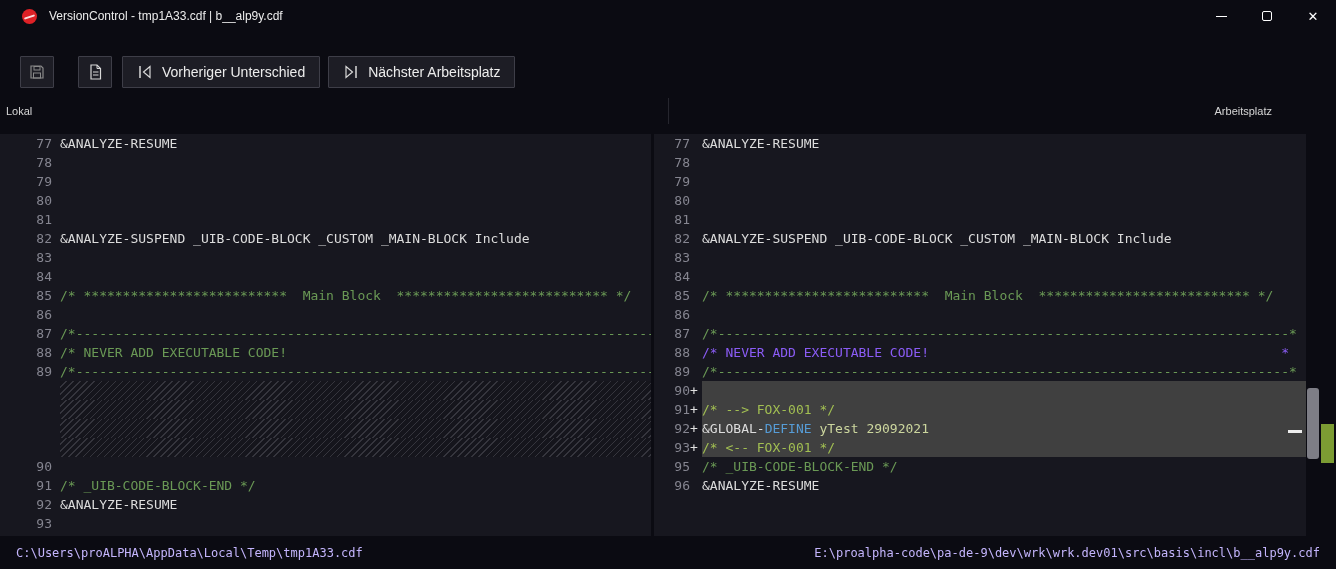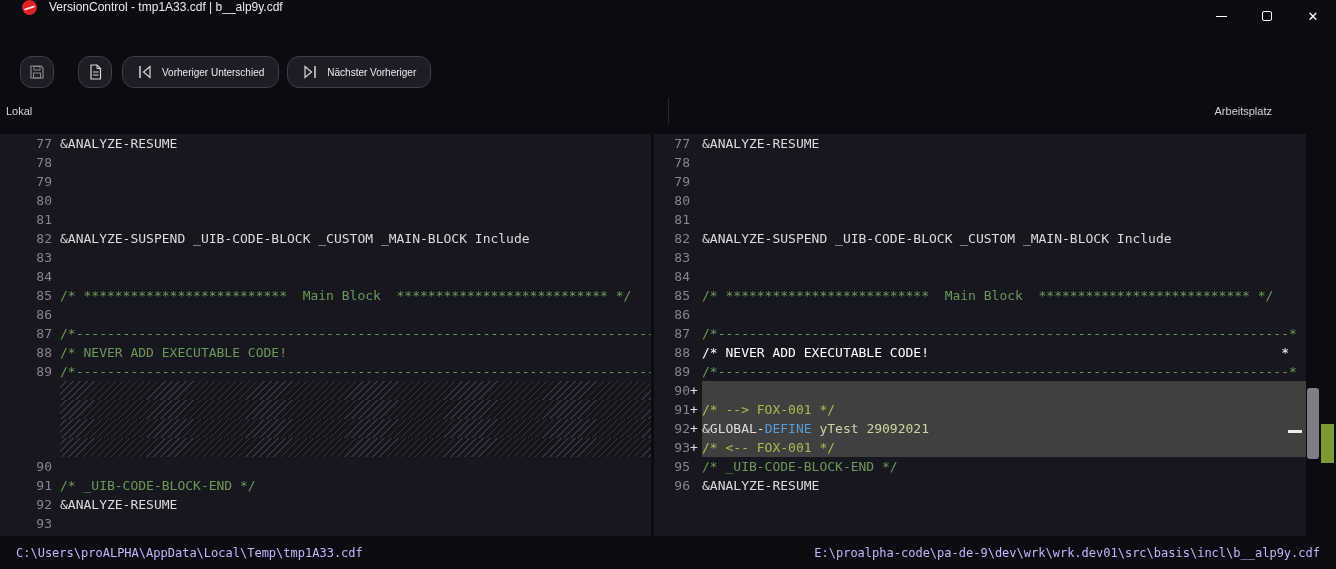--- a/index.html
+++ b/index.html
@@ -3,33 +3,33 @@
 <meta charset="utf-8">
 <style>
   * { box-sizing: border-box; }
   html,body { margin:0; padding:0; }
   body {
     width:1336px; height:569px; overflow:hidden;
     background:#0b0b12; color:#e8e8e8;
     font-family:"Liberation Sans", sans-serif;
   }
   
-  .titlebar { height:32px; display:flex; align-items:flex-start; }
+  .titlebar { height:32px; display:flex; align-items:center; }
   .logo { width:15px; height:15px; border-radius:50%; background:#de2126; margin-left:22px; position:relative; flex:none; }
   .logo::after { content:""; position:absolute; left:2px; top:7px; width:11px; height:2px;
     background:rgba(255,255,255,.85); transform:rotate(-18deg); border-radius:2px; }
   .title { margin-left:12px; font-size:12px; color:#ececec; white-space:nowrap; }
   .win-controls { margin-left:auto; display:flex; height:100%; }
   .win-btn { width:46px; height:100%; display:flex; align-items:center; justify-content:center; color:#ffffff; font-size:13px; }
   .glyph-min { width:11px; height:0; border-top:1px solid #fff; display:block; }
   .glyph-max { width:10px; height:10px; border:1px solid #fff; border-radius:2px; display:block; }
   
   .toolbar { height:56px; display:flex; align-items:flex-start; padding:24px 0 0 20px; }
-  .tb-btn { height:32px; background:#1d1d25; border:1px solid #3e3e48; border-radius:12px;
-    display:flex; align-items:center; justify-content:center; color:#ececec; font-size:10px;
+  .tb-btn { height:32px; background:#1d1d25; border:1px solid #3e3e48; border-radius:1px;
+    display:flex; align-items:center; justify-content:center; color:#ececec; font-size:14px;
     padding:0 14px; gap:9px; white-space:nowrap; cursor:default; }
   .tb-btn.icon-only { width:34px; padding:0; }
   .tb-btn svg { display:block; }
   
   .pane-headers { height:46px; position:relative; font-size:11px; color:#d6d6d6; }
   .pane-headers::after { content:""; position:absolute; left:668px; top:10px; bottom:10px; width:1px; background:#26262e; }
   .header-left  { position:absolute; left:6px;  top:50%; transform:translateY(-50%); }
   .header-right { position:absolute; right:64px; top:50%; transform:translateY(-50%); }
   
   .code-area { display:flex; height:402px; }
@@ -104,21 +104,21 @@
     </span>
     <span>Vorheriger Unterschied</span>
   </div>
   <div class="tb-btn" style="margin-left:8px;">
     <span>
       <svg width="16" height="14" viewBox="0 0 16 14">
           <path d="M3 1.5 L9.5 7 L3 12.5 Z" fill="none" stroke="#d8d8d8" stroke-width="1.2"></path>
           <line x1="13" y1="1" x2="13" y2="13" stroke="#d8d8d8" stroke-width="1.5"></line>
         </svg>
     </span>
-    <span>Nächster Vorheriger</span>
+    <span>Nächster Arbeitsplatz</span>
   </div>
 </div>
 
 <div class="pane-headers">
   <span class="header-left">Lokal</span>
   <span class="header-right">Arbeitsplatz</span>
 </div>
 
 <div class="code-area">
   <div class="pane left" id="pane-left">
@@ -151,21 +151,21 @@
       <div class="row"><span class="num">78</span><span class="mark"></span><span class="code"></span></div>
       <div class="row"><span class="num">79</span><span class="mark"></span><span class="code"></span></div>
       <div class="row"><span class="num">80</span><span class="mark"></span><span class="code"></span></div>
       <div class="row"><span class="num">81</span><span class="mark"></span><span class="code"></span></div>
       <div class="row"><span class="num">82</span><span class="mark"></span><span class="code"><span style="color: rgb(220, 220, 220);">&amp;ANALYZE-SUSPEND _UIB-CODE-BLOCK _CUSTOM _MAIN-BLOCK Include</span></span></div>
       <div class="row"><span class="num">83</span><span class="mark"></span><span class="code"></span></div>
       <div class="row"><span class="num">84</span><span class="mark"></span><span class="code"></span></div>
       <div class="row"><span class="num">85</span><span class="mark"></span><span class="code"><span style="color: rgb(106, 153, 85);">/* **************************  Main Block  *************************** */</span></span></div>
       <div class="row"><span class="num">86</span><span class="mark"></span><span class="code"></span></div>
       <div class="row"><span class="num">87</span><span class="mark"></span><span class="code"><span style="color: rgb(106, 153, 85);">/*-------------------------------------------------------------------------*</span></span></div>
-      <div class="row"><span class="num">88</span><span class="mark"></span><span class="code"><span style="color: #ffffff;">/* NEVER ADD EXECUTABLE CODE!                                             *</span></span></div>
+      <div class="row"><span class="num">88</span><span class="mark"></span><span class="code"><span style="color: #8b5cf6;">/* NEVER ADD EXECUTABLE CODE!                                             *</span></span></div>
       <div class="row"><span class="num">89</span><span class="mark"></span><span class="code"><span style="color: rgb(106, 153, 85);">/*-------------------------------------------------------------------------*</span></span></div>
       <div class="row added"><span class="num">90</span><span class="mark">+</span><span class="code"></span></div>
       <div class="row added"><span class="num">91</span><span class="mark">+</span><span class="code"><span style="color: rgb(162, 191, 82);">/* --&gt; FOX-001 */</span></span></div>
       <div class="row added"><span class="num">92</span><span class="mark">+</span><span class="code"><span style="color: rgb(220, 220, 220);">&amp;GLOBAL-</span><span style="color: rgb(86, 156, 214);">DEFINE</span><span style="color: rgb(204, 214, 158);"> yTest 29092021</span></span></div>
       <div class="row added"><span class="num">93</span><span class="mark">+</span><span class="code"><span style="color: rgb(162, 191, 82);">/* &lt;-- FOX-001 */</span></span></div>
       <div class="row"><span class="num">95</span><span class="mark"></span><span class="code"><span style="color: rgb(106, 153, 85);">/* _UIB-CODE-BLOCK-END */</span></span></div>
       <div class="row"><span class="num">96</span><span class="mark"></span><span class="code"><span style="color: rgb(220, 220, 220);">&amp;ANALYZE-RESUME</span></span></div>
     </div>
   <div class="scroll-strip">
     <div class="scroll-thumb"></div>

